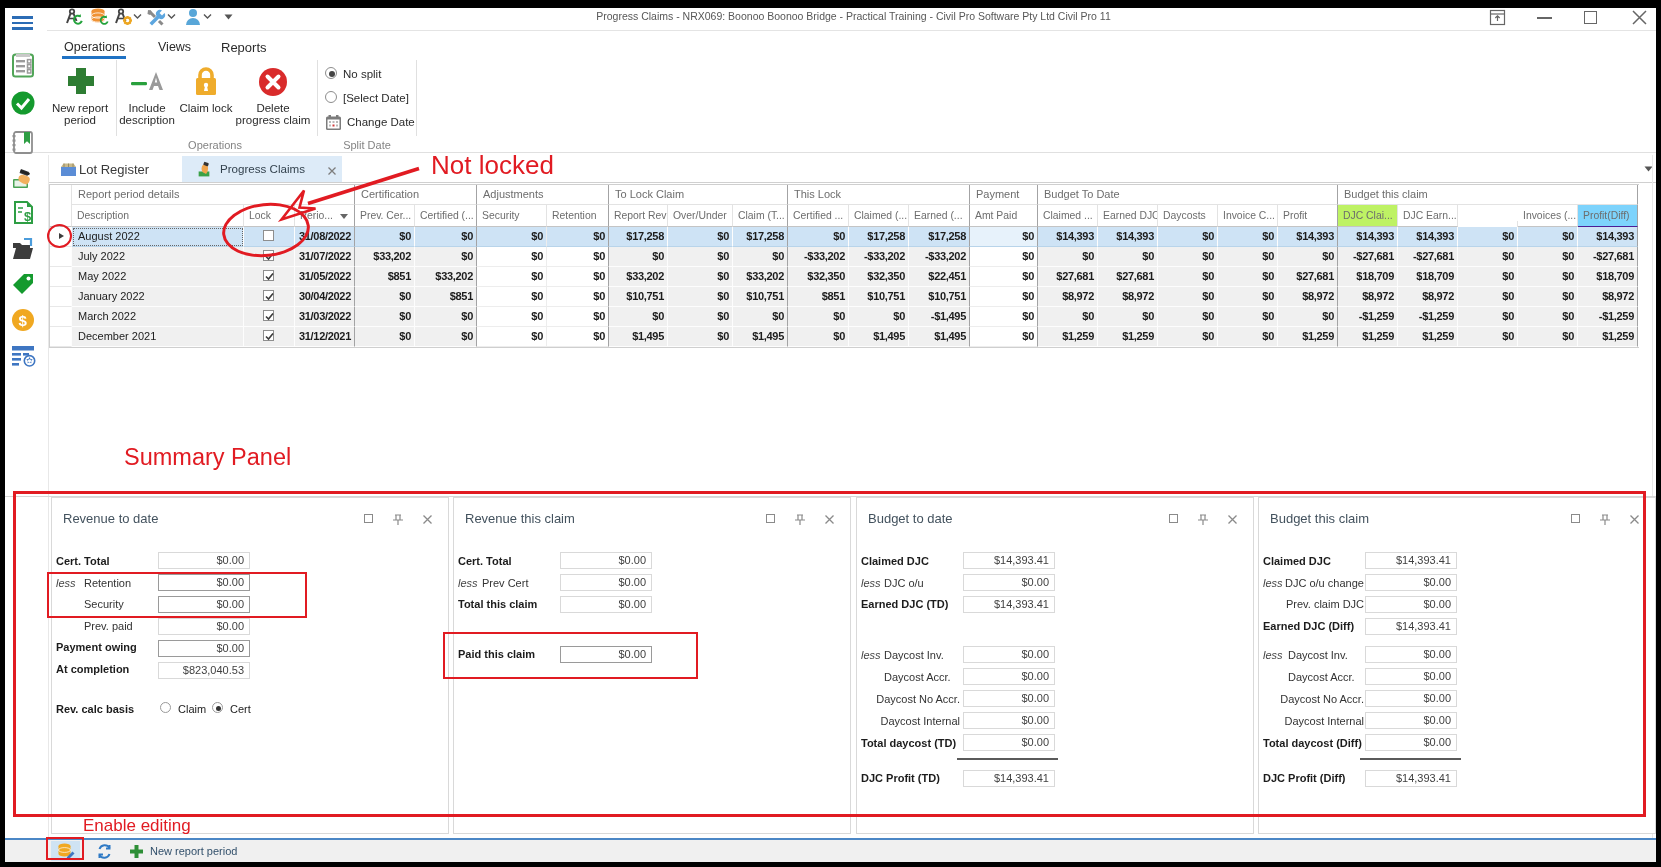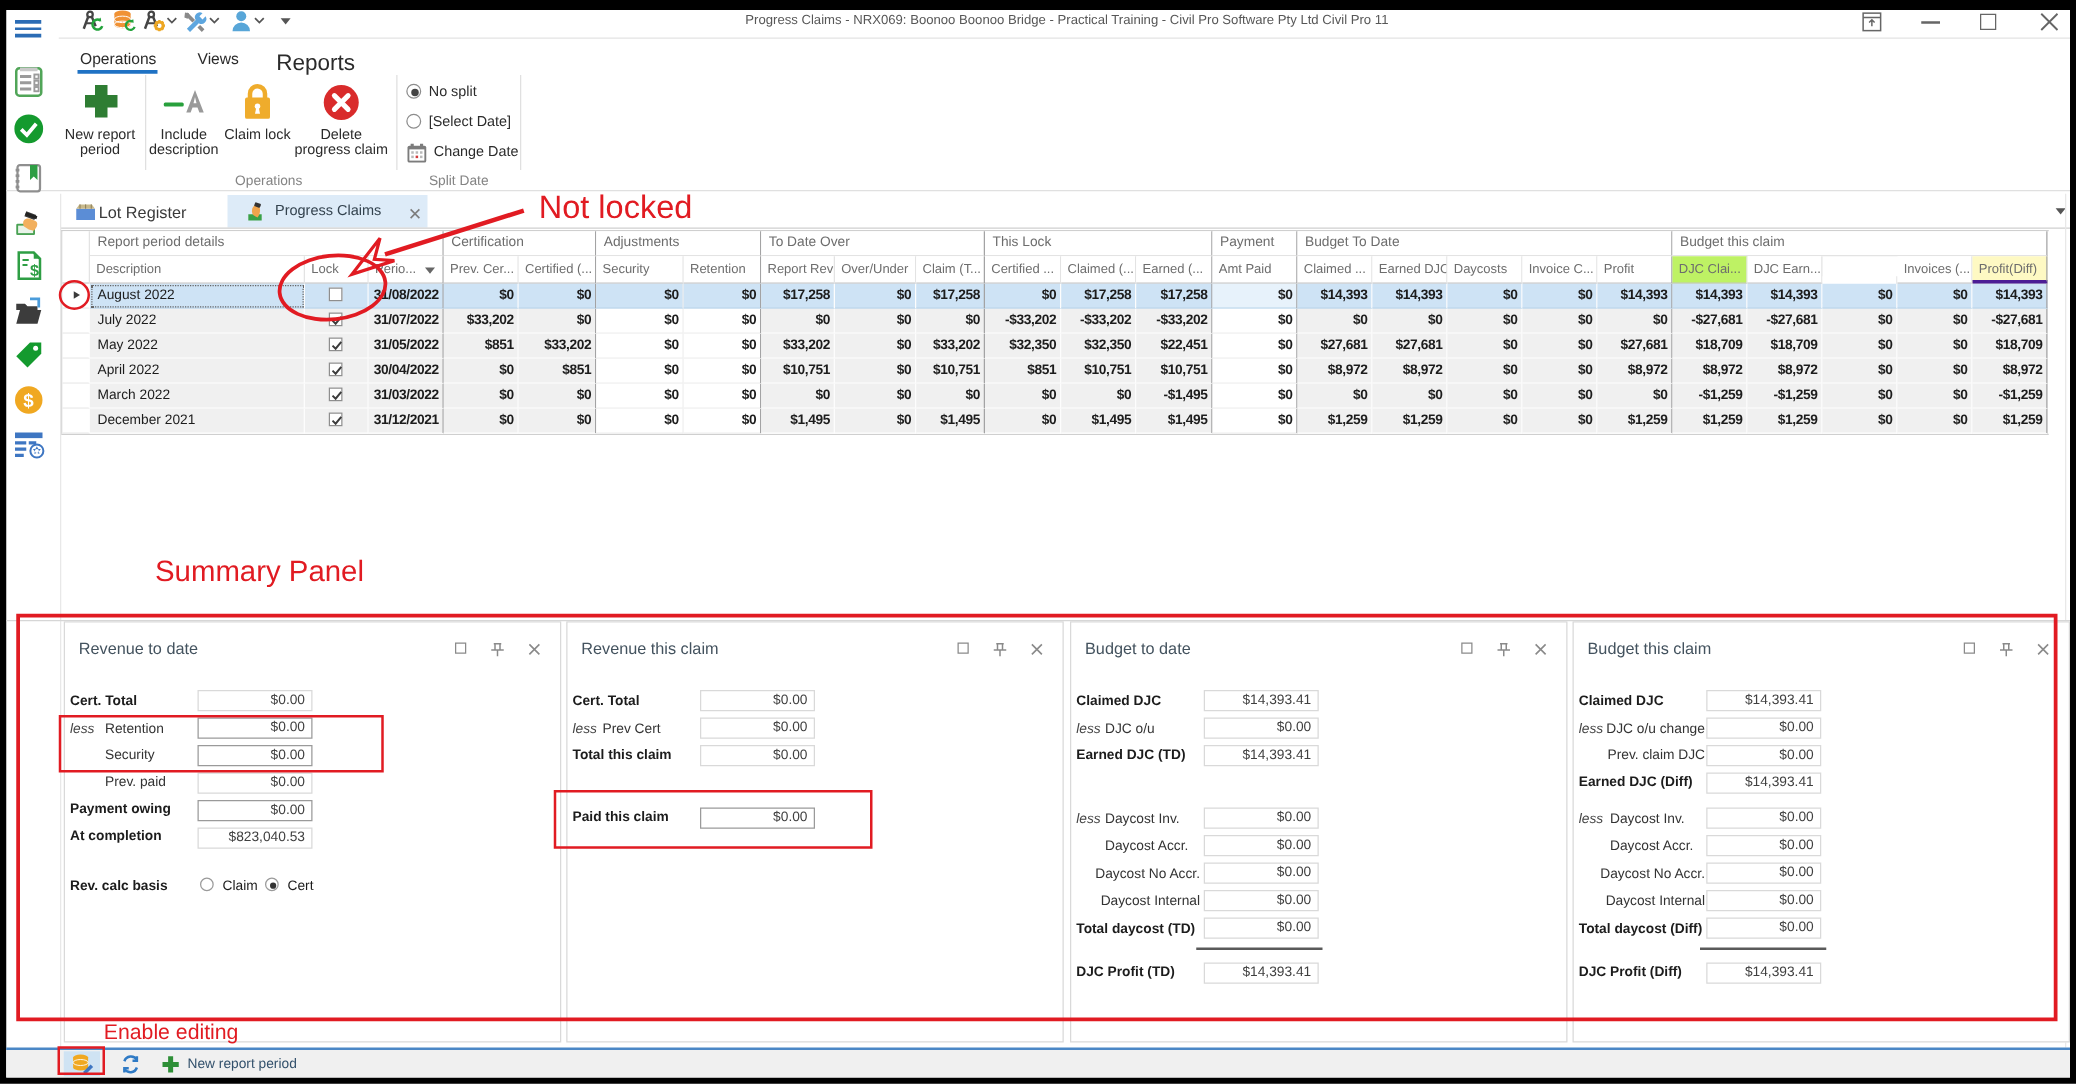--- a/index.html
+++ b/index.html
@@ -61,21 +61,21 @@
 <svg style="position:absolute;left:203px;top:13px" width="9" height="7" viewBox="0 0 9 7">
     <path d="M1 1.5 L4.5 5 L8 1.5" stroke="#555" stroke-width="1.4" fill="none"></path>
   </svg>
 <svg style="position:absolute;left:224px;top:14px" width="9" height="6" viewBox="0 0 9 6">
     <path d="M0.5 0.5 h8 L4.5 5.5 z" fill="#555"></path>
   </svg>
 <div style="position:absolute;left:47px;top:30px;width:1609px;height:1px;background:#e4e4e4"></div>
 <div style="position:absolute;left:64px;top:40px;font-size:12.5px;color:#2b2b2b">Operations</div>
 <div style="position:absolute;left:62px;top:56px;width:64px;height:3px;background:#1f72c4"></div>
 <div style="position:absolute;left:158px;top:40px;font-size:12.5px;color:#2b2b2b">Views</div>
-<div style="position:absolute;left:221px;top:40px;font-size:18px;color:#2b2b2b">Reports</div>
+<div style="position:absolute;left:221px;top:40px;font-size:13px;color:#2b2b2b">Reports</div>
 <svg style="position:absolute;left:66px;top:66px" width="30" height="30" viewBox="0 0 30 30">
 <path d="M10 2 h10 v8 h8 v10 h-8 v8 h-10 v-8 h-8 v-10 h8 z" fill="#2e7d33"></path>
   </svg>
 <div style="position:absolute;left:40px;top:102px;width:80px;text-align:center;font-size:11.5px;color:#2b2b2b;line-height:12px">New report<br>period</div>
 <div style="position:absolute;left:116px;top:60px;width:1px;height:76px;background:#e0e0e0"></div>
 <svg style="position:absolute;left:130px;top:70px" width="34" height="22" viewBox="0 0 34 22">
 <rect x="1" y="12" width="16" height="3.2" rx="1.2" fill="#28a03c"></rect>
 <path d="M26 2 L33 20 H29.5 L28 16 H24 L22.5 20 H19 Z M26 7.5 L24.8 12.5 h2.4 z" fill="#9a9a9a"></path>
   </svg>
 <div style="position:absolute;left:107px;top:102px;width:80px;text-align:center;font-size:11.5px;color:#2b2b2b;line-height:12px">Include<br>description</div>
@@ -205,21 +205,21 @@
   </svg>
 <div style="position:absolute;left:48px;top:182px;width:1608px;height:1px;background:#d0d0d0"></div>
 <div style="position:absolute;left:48px;top:155px;width:1px;height:683px;background:#e8e8e8"></div>
 <div style="position:absolute;left:1652px;top:155px;width:1px;height:683px;background:#e8e8e8"></div>
 <div style="position:absolute;left:49px;top:184px;width:1px;height:163px;background:#cfcfcf"></div>
 <div style="position:absolute;left:49px;top:347px;width:1590px;height:1px;background:#cfcfcf"></div>
 <div style="position:absolute;left:49px;top:184px;width:1590px;height:1px;background:#cfcfcf"></div>
 <div style="position:absolute;left:72px;top:185px;width:283px;height:20px;background:#fff;border-right:1px solid #a3a3a4;border-bottom:1px solid #e3e3e3;color:#6d6d6d;font-size:11px;line-height:19px;padding-left:6px;overflow:hidden;white-space:nowrap">Report period details</div>
 <div style="position:absolute;left:355px;top:185px;width:122px;height:20px;background:#fff;border-right:1px solid #a3a3a4;border-bottom:1px solid #e3e3e3;color:#6d6d6d;font-size:11px;line-height:19px;padding-left:6px;overflow:hidden;white-space:nowrap">Certification</div>
 <div style="position:absolute;left:477px;top:185px;width:132px;height:20px;background:#fff;border-right:1px solid #a3a3a4;border-bottom:1px solid #e3e3e3;color:#6d6d6d;font-size:11px;line-height:19px;padding-left:6px;overflow:hidden;white-space:nowrap">Adjustments</div>
-<div style="position:absolute;left:609px;top:185px;width:179px;height:20px;background:#fff;border-right:1px solid #a3a3a4;border-bottom:1px solid #e3e3e3;color:#6d6d6d;font-size:11px;line-height:19px;padding-left:6px;overflow:hidden;white-space:nowrap">To Date Over</div>
+<div style="position:absolute;left:609px;top:185px;width:179px;height:20px;background:#fff;border-right:1px solid #a3a3a4;border-bottom:1px solid #e3e3e3;color:#6d6d6d;font-size:11px;line-height:19px;padding-left:6px;overflow:hidden;white-space:nowrap">To Lock Claim</div>
 <div style="position:absolute;left:788px;top:185px;width:182px;height:20px;background:#fff;border-right:1px solid #a3a3a4;border-bottom:1px solid #e3e3e3;color:#6d6d6d;font-size:11px;line-height:19px;padding-left:6px;overflow:hidden;white-space:nowrap">This Lock</div>
 <div style="position:absolute;left:970px;top:185px;width:68px;height:20px;background:#fff;border-right:1px solid #a3a3a4;border-bottom:1px solid #e3e3e3;color:#6d6d6d;font-size:11px;line-height:19px;padding-left:6px;overflow:hidden;white-space:nowrap">Payment</div>
 <div style="position:absolute;left:1038px;top:185px;width:300px;height:20px;background:#fff;border-right:1px solid #a3a3a4;border-bottom:1px solid #e3e3e3;color:#6d6d6d;font-size:11px;line-height:19px;padding-left:6px;overflow:hidden;white-space:nowrap">Budget To Date</div>
 <div style="position:absolute;left:1338px;top:185px;width:300px;height:20px;background:#fff;border-right:1px solid #a3a3a4;border-bottom:1px solid #e3e3e3;color:#6d6d6d;font-size:11px;line-height:19px;padding-left:6px;overflow:hidden;white-space:nowrap">Budget this claim</div>
 <div style="position:absolute;left:50px;top:185px;width:22px;height:42px;background:#fff;border-right:1px solid #e3e3e3;border-bottom:1px solid #c4c4c4"></div>
 <div style="position:absolute;left:72px;top:205px;width:172px;height:22px;background:#fff;border-right:1px solid #e3e3e3;border-bottom:1px solid #c4c4c4;color:#6d6d6d;font-size:10.4px;line-height:21px;padding-left:5px;overflow:hidden;white-space:nowrap">Description</div>
 <div style="position:absolute;left:244px;top:205px;width:51px;height:22px;background:#fff;border-right:1px solid #e3e3e3;border-bottom:1px solid #c4c4c4;color:#6d6d6d;font-size:10.4px;line-height:21px;padding-left:5px;overflow:hidden;white-space:nowrap">Lock</div>
 <div style="position:absolute;left:295px;top:205px;width:60px;height:22px;background:#fff;border-right:1px solid #a3a3a4;border-bottom:1px solid #c4c4c4;color:#6d6d6d;font-size:10.4px;line-height:21px;padding-left:5px;overflow:hidden;white-space:nowrap">Perio...<span style="position:absolute;right:6px;top:9px;width:0;height:0;border-left:4px solid transparent;border-right:4px solid transparent;border-top:5px solid #666"></span></div>
 <div style="position:absolute;left:355px;top:205px;width:60px;height:22px;background:#fff;border-right:1px solid #e3e3e3;border-bottom:1px solid #c4c4c4;color:#6d6d6d;font-size:10.4px;line-height:21px;padding-left:5px;overflow:hidden;white-space:nowrap">Prev. Cer...</div>
 <div style="position:absolute;left:415px;top:205px;width:62px;height:22px;background:#fff;border-right:1px solid #a3a3a4;border-bottom:1px solid #c4c4c4;color:#6d6d6d;font-size:10.4px;line-height:21px;padding-left:5px;overflow:hidden;white-space:nowrap">Certified (...</div>
@@ -234,21 +234,21 @@
 <div style="position:absolute;left:970px;top:205px;width:68px;height:22px;background:#fff;border-right:1px solid #a3a3a4;border-bottom:1px solid #c4c4c4;color:#6d6d6d;font-size:10.4px;line-height:21px;padding-left:5px;overflow:hidden;white-space:nowrap">Amt Paid</div>
 <div style="position:absolute;left:1038px;top:205px;width:60px;height:22px;background:#fff;border-right:1px solid #e3e3e3;border-bottom:1px solid #c4c4c4;color:#6d6d6d;font-size:10.4px;line-height:21px;padding-left:5px;overflow:hidden;white-space:nowrap">Claimed ...</div>
 <div style="position:absolute;left:1098px;top:205px;width:60px;height:22px;background:#fff;border-right:1px solid #e3e3e3;border-bottom:1px solid #c4c4c4;color:#6d6d6d;font-size:10.4px;line-height:21px;padding-left:5px;overflow:hidden;white-space:nowrap">Earned DJC</div>
 <div style="position:absolute;left:1158px;top:205px;width:60px;height:22px;background:#fff;border-right:1px solid #e3e3e3;border-bottom:1px solid #c4c4c4;color:#6d6d6d;font-size:10.4px;line-height:21px;padding-left:5px;overflow:hidden;white-space:nowrap">Daycosts</div>
 <div style="position:absolute;left:1218px;top:205px;width:60px;height:22px;background:#fff;border-right:1px solid #e3e3e3;border-bottom:1px solid #c4c4c4;color:#6d6d6d;font-size:10.4px;line-height:21px;padding-left:5px;overflow:hidden;white-space:nowrap">Invoice C...</div>
 <div style="position:absolute;left:1278px;top:205px;width:60px;height:22px;background:#fff;border-right:1px solid #a3a3a4;border-bottom:1px solid #c4c4c4;color:#6d6d6d;font-size:10.4px;line-height:21px;padding-left:5px;overflow:hidden;white-space:nowrap">Profit</div>
 <div style="position:absolute;left:1338px;top:205px;width:60px;height:22px;background:#bef264;border-right:1px solid #e3e3e3;border-bottom:1px solid #c4c4c4;color:#6d6d6d;font-size:10.4px;line-height:21px;padding-left:5px;overflow:hidden;white-space:nowrap">DJC Clai...</div>
 <div style="position:absolute;left:1398px;top:205px;width:60px;height:22px;background:#fff;border-right:1px solid #e3e3e3;border-bottom:1px solid #c4c4c4;color:#6d6d6d;font-size:10.4px;line-height:21px;padding-left:5px;overflow:hidden;white-space:nowrap">DJC Earn...</div>
 <div style="position:absolute;left:1458px;top:221px;width:60px;height:22px;background:#fff;border-right:1px solid #e3e3e3;border-bottom:1px solid #c4c4c4;color:#6d6d6d;font-size:10.4px;line-height:21px;padding-left:5px;overflow:hidden;white-space:nowrap">Daycosts ...</div>
 <div style="position:absolute;left:1518px;top:205px;width:60px;height:22px;background:#fff;border-right:1px solid #e3e3e3;border-bottom:1px solid #c4c4c4;color:#6d6d6d;font-size:10.4px;line-height:21px;padding-left:5px;overflow:hidden;white-space:nowrap">Invoices (...</div>
-<div style="position:absolute;left:1578px;top:205px;width:60px;height:22px;background:#fef9c3;border-right:1px solid #a3a3a4;border-bottom:3px solid #4c1d95;color:#6d6d6d;font-size:10.4px;line-height:21px;padding-left:5px;overflow:hidden;white-space:nowrap">Profit(Diff)</div>
+<div style="position:absolute;left:1578px;top:205px;width:60px;height:22px;background:#7dd3fc;border-right:1px solid #a3a3a4;border-bottom:1px solid #4c1d95;color:#6d6d6d;font-size:10.4px;line-height:21px;padding-left:5px;overflow:hidden;white-space:nowrap">Profit(Diff)</div>
 <div style="position:absolute;left:50px;top:227px;width:22px;height:20px;background:#ffffff;border-right:1px solid #fdfdfd;border-bottom:1px solid #e8e8e8;overflow:hidden;white-space:nowrap;">
     <span style="position:absolute;left:9px;top:6px;width:0;height:0;border-top:3.5px solid transparent;border-bottom:3.5px solid transparent;border-left:5px solid #3b3b3b"></span>
   </div>
 <div style="position:absolute;left:72px;top:227px;width:172px;height:20px;background:#cee3f5;border-right:1px solid #fdfdfd;border-bottom:1px solid #b8d4ea;overflow:hidden;white-space:nowrap;color:#1c1c1c;font-size:11px;line-height:19px;padding-left:6px;outline:1px dotted #666;outline-offset:-2px;">August 2022</div>
 <div style="position:absolute;left:244px;top:227px;width:51px;height:20px;background:#cee3f5;border-right:1px solid #fdfdfd;border-bottom:1px solid #b8d4ea;overflow:hidden;white-space:nowrap;">
     <span style="position:absolute;left:19px;top:3px;width:11px;height:11px;background:#fff;border:1px solid #8e8e8e"></span>
   </div>
 <div style="position:absolute;left:295px;top:227px;width:60px;height:20px;background:#cee3f5;border-right:1px solid #a3a3a4;border-bottom:1px solid #b8d4ea;overflow:hidden;white-space:nowrap;color:#1c1c1c;font-weight:bold;font-size:11px;letter-spacing:-0.3px;line-height:19px;text-align:right;padding-right:3px;">31/08/2022</div>
 <div style="position:absolute;left:355px;top:227px;width:60px;height:20px;background:#cee3f5;border-right:1px solid #fdfdfd;border-bottom:1px solid #b8d4ea;overflow:hidden;white-space:nowrap;color:#1c1c1c;font-weight:bold;font-size:11px;letter-spacing:-0.3px;line-height:19px;text-align:right;padding-right:3px;">$0</div>
 <div style="position:absolute;left:415px;top:227px;width:62px;height:20px;background:#cee3f5;border-right:1px solid #a3a3a4;border-bottom:1px solid #b8d4ea;overflow:hidden;white-space:nowrap;color:#1c1c1c;font-weight:bold;font-size:11px;letter-spacing:-0.3px;line-height:19px;text-align:right;padding-right:3px;">$0</div>
@@ -327,21 +327,21 @@
 <div style="position:absolute;left:1098px;top:267px;width:60px;height:20px;background:#f0f0f0;border-right:1px solid #fdfdfd;border-bottom:1px solid #fdfdfd;overflow:hidden;white-space:nowrap;color:#1c1c1c;font-weight:bold;font-size:11px;letter-spacing:-0.3px;line-height:19px;text-align:right;padding-right:3px;">$27,681</div>
 <div style="position:absolute;left:1158px;top:267px;width:60px;height:20px;background:#f0f0f0;border-right:1px solid #fdfdfd;border-bottom:1px solid #fdfdfd;overflow:hidden;white-space:nowrap;color:#1c1c1c;font-weight:bold;font-size:11px;letter-spacing:-0.3px;line-height:19px;text-align:right;padding-right:3px;">$0</div>
 <div style="position:absolute;left:1218px;top:267px;width:60px;height:20px;background:#f0f0f0;border-right:1px solid #fdfdfd;border-bottom:1px solid #fdfdfd;overflow:hidden;white-space:nowrap;color:#1c1c1c;font-weight:bold;font-size:11px;letter-spacing:-0.3px;line-height:19px;text-align:right;padding-right:3px;">$0</div>
 <div style="position:absolute;left:1278px;top:267px;width:60px;height:20px;background:#f0f0f0;border-right:1px solid #a3a3a4;border-bottom:1px solid #fdfdfd;overflow:hidden;white-space:nowrap;color:#1c1c1c;font-weight:bold;font-size:11px;letter-spacing:-0.3px;line-height:19px;text-align:right;padding-right:3px;">$27,681</div>
 <div style="position:absolute;left:1338px;top:267px;width:60px;height:20px;background:#f0f0f0;border-right:1px solid #fdfdfd;border-bottom:1px solid #fdfdfd;overflow:hidden;white-space:nowrap;color:#1c1c1c;font-weight:bold;font-size:11px;letter-spacing:-0.3px;line-height:19px;text-align:right;padding-right:3px;">$18,709</div>
 <div style="position:absolute;left:1398px;top:267px;width:60px;height:20px;background:#f0f0f0;border-right:1px solid #fdfdfd;border-bottom:1px solid #fdfdfd;overflow:hidden;white-space:nowrap;color:#1c1c1c;font-weight:bold;font-size:11px;letter-spacing:-0.3px;line-height:19px;text-align:right;padding-right:3px;">$18,709</div>
 <div style="position:absolute;left:1458px;top:267px;width:60px;height:20px;background:#f0f0f0;border-right:1px solid #fdfdfd;border-bottom:1px solid #fdfdfd;overflow:hidden;white-space:nowrap;color:#1c1c1c;font-weight:bold;font-size:11px;letter-spacing:-0.3px;line-height:19px;text-align:right;padding-right:3px;">$0</div>
 <div style="position:absolute;left:1518px;top:267px;width:60px;height:20px;background:#f0f0f0;border-right:1px solid #fdfdfd;border-bottom:1px solid #fdfdfd;overflow:hidden;white-space:nowrap;color:#1c1c1c;font-weight:bold;font-size:11px;letter-spacing:-0.3px;line-height:19px;text-align:right;padding-right:3px;">$0</div>
 <div style="position:absolute;left:1578px;top:267px;width:60px;height:20px;background:#f0f0f0;border-right:1px solid #a3a3a4;border-bottom:1px solid #fdfdfd;overflow:hidden;white-space:nowrap;color:#1c1c1c;font-weight:bold;font-size:11px;letter-spacing:-0.3px;line-height:19px;text-align:right;padding-right:3px;">$18,709</div>
 <div style="position:absolute;left:50px;top:287px;width:22px;height:20px;background:#ffffff;border-right:1px solid #fdfdfd;border-bottom:1px solid #e8e8e8;overflow:hidden;white-space:nowrap;"></div>
-<div style="position:absolute;left:72px;top:287px;width:172px;height:20px;background:#f0f0f0;border-right:1px solid #fdfdfd;border-bottom:1px solid #fdfdfd;overflow:hidden;white-space:nowrap;color:#1c1c1c;font-size:11px;line-height:19px;padding-left:6px;">April 2022</div>
+<div style="position:absolute;left:72px;top:287px;width:172px;height:20px;background:#f0f0f0;border-right:1px solid #fdfdfd;border-bottom:1px solid #fdfdfd;overflow:hidden;white-space:nowrap;color:#1c1c1c;font-size:11px;line-height:19px;padding-left:6px;">January 2022</div>
 <div style="position:absolute;left:244px;top:287px;width:51px;height:20px;background:#f0f0f0;border-right:1px solid #fdfdfd;border-bottom:1px solid #fdfdfd;overflow:hidden;white-space:nowrap;">
     <span style="position:absolute;left:19px;top:3px;width:11px;height:11px;background:#fff;border:1px solid #8e8e8e">
       <svg width="9" height="9" viewBox="0 0 9 9" style="position:absolute;left:1px;top:1px">
         <path d="M1 4.5 L3.5 7 L8 1.5" stroke="#3c3c3c" stroke-width="1.6" fill="none"></path>
       </svg>
     </span>
   </div>
 <div style="position:absolute;left:295px;top:287px;width:60px;height:20px;background:#f0f0f0;border-right:1px solid #a3a3a4;border-bottom:1px solid #fdfdfd;overflow:hidden;white-space:nowrap;color:#1c1c1c;font-weight:bold;font-size:11px;letter-spacing:-0.3px;line-height:19px;text-align:right;padding-right:3px;">30/04/2022</div>
 <div style="position:absolute;left:355px;top:287px;width:60px;height:20px;background:#f0f0f0;border-right:1px solid #fdfdfd;border-bottom:1px solid #fdfdfd;overflow:hidden;white-space:nowrap;color:#1c1c1c;font-weight:bold;font-size:11px;letter-spacing:-0.3px;line-height:19px;text-align:right;padding-right:3px;">$0</div>
 <div style="position:absolute;left:415px;top:287px;width:62px;height:20px;background:#f0f0f0;border-right:1px solid #a3a3a4;border-bottom:1px solid #fdfdfd;overflow:hidden;white-space:nowrap;color:#1c1c1c;font-weight:bold;font-size:11px;letter-spacing:-0.3px;line-height:19px;text-align:right;padding-right:3px;">$851</div>

